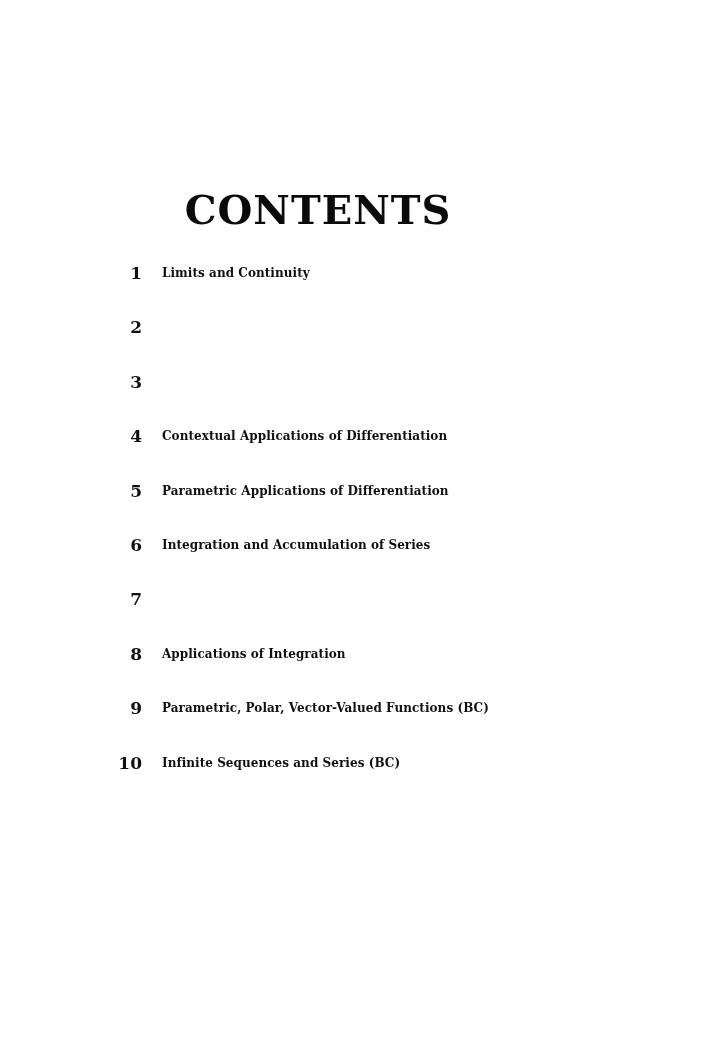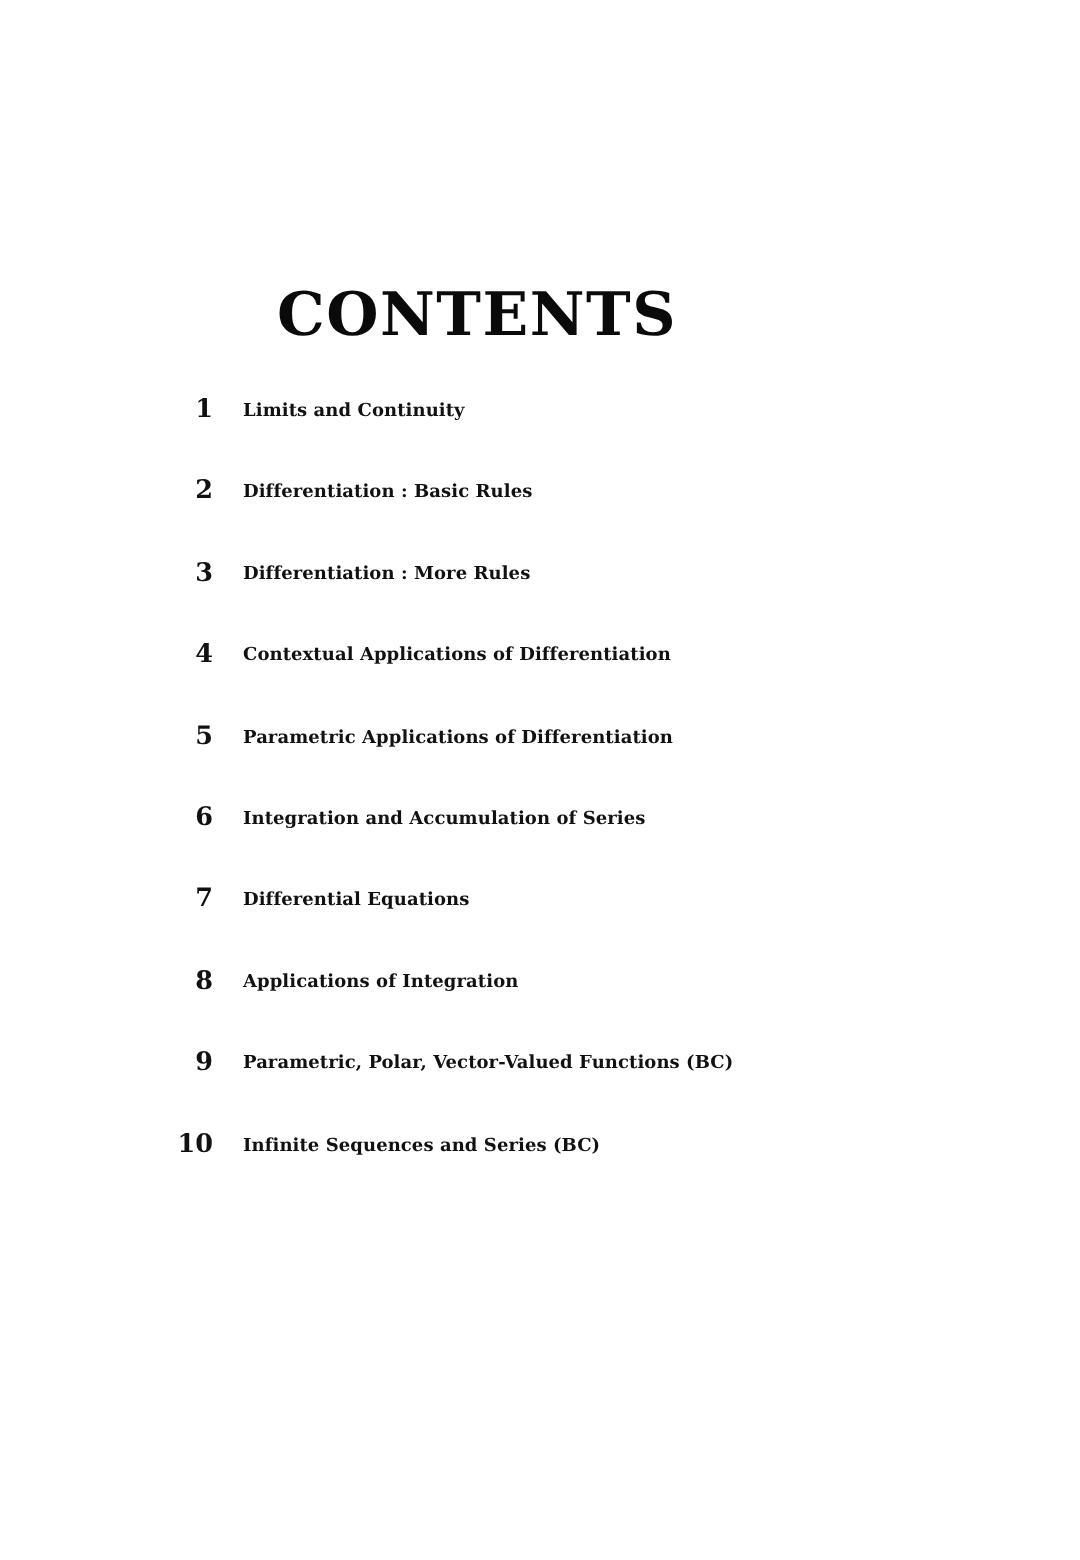--- a/index.html
+++ b/index.html
@@ -75,41 +75,38 @@
 <div class="page">
   <h1 class="title">CONTENTS</h1>
 
   <ul class="toc">
     <li class="toc-item">
       <span class="toc-num">1</span>
       <span class="toc-label">Limits and Continuity</span>
     </li>
     <li class="toc-item">
       <span class="toc-num">2</span>
-      <span class="toc-label">Differentiation : Basic Rules</span>
     </li>
     <li class="toc-item">
       <span class="toc-num">3</span>
-      <span class="toc-label">Differentiation : More Rules</span>
     </li>
     <li class="toc-item">
       <span class="toc-num">4</span>
       <span class="toc-label">Contextual Applications of Differentiation</span>
     </li>
     <li class="toc-item">
       <span class="toc-num">5</span>
       <span class="toc-label">Parametric Applications of Differentiation</span>
     </li>
     <li class="toc-item">
       <span class="toc-num">6</span>
       <span class="toc-label">Integration and Accumulation of Series</span>
     </li>
     <li class="toc-item">
       <span class="toc-num">7</span>
-      <span class="toc-label">Differential Equations</span>
     </li>
     <li class="toc-item">
       <span class="toc-num">8</span>
       <span class="toc-label">Applications of Integration</span>
     </li>
     <li class="toc-item">
       <span class="toc-num">9</span>
       <span class="toc-label">Parametric, Polar, Vector-Valued Functions (BC)</span>
     </li>
     <li class="toc-item">

